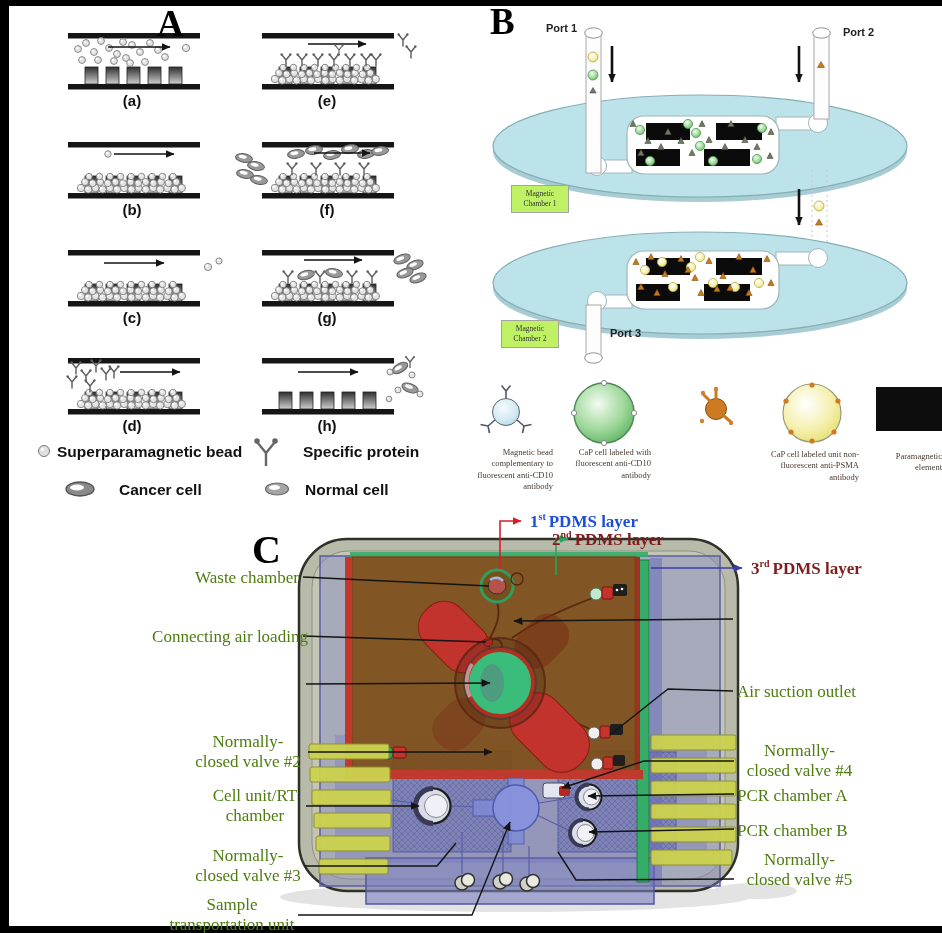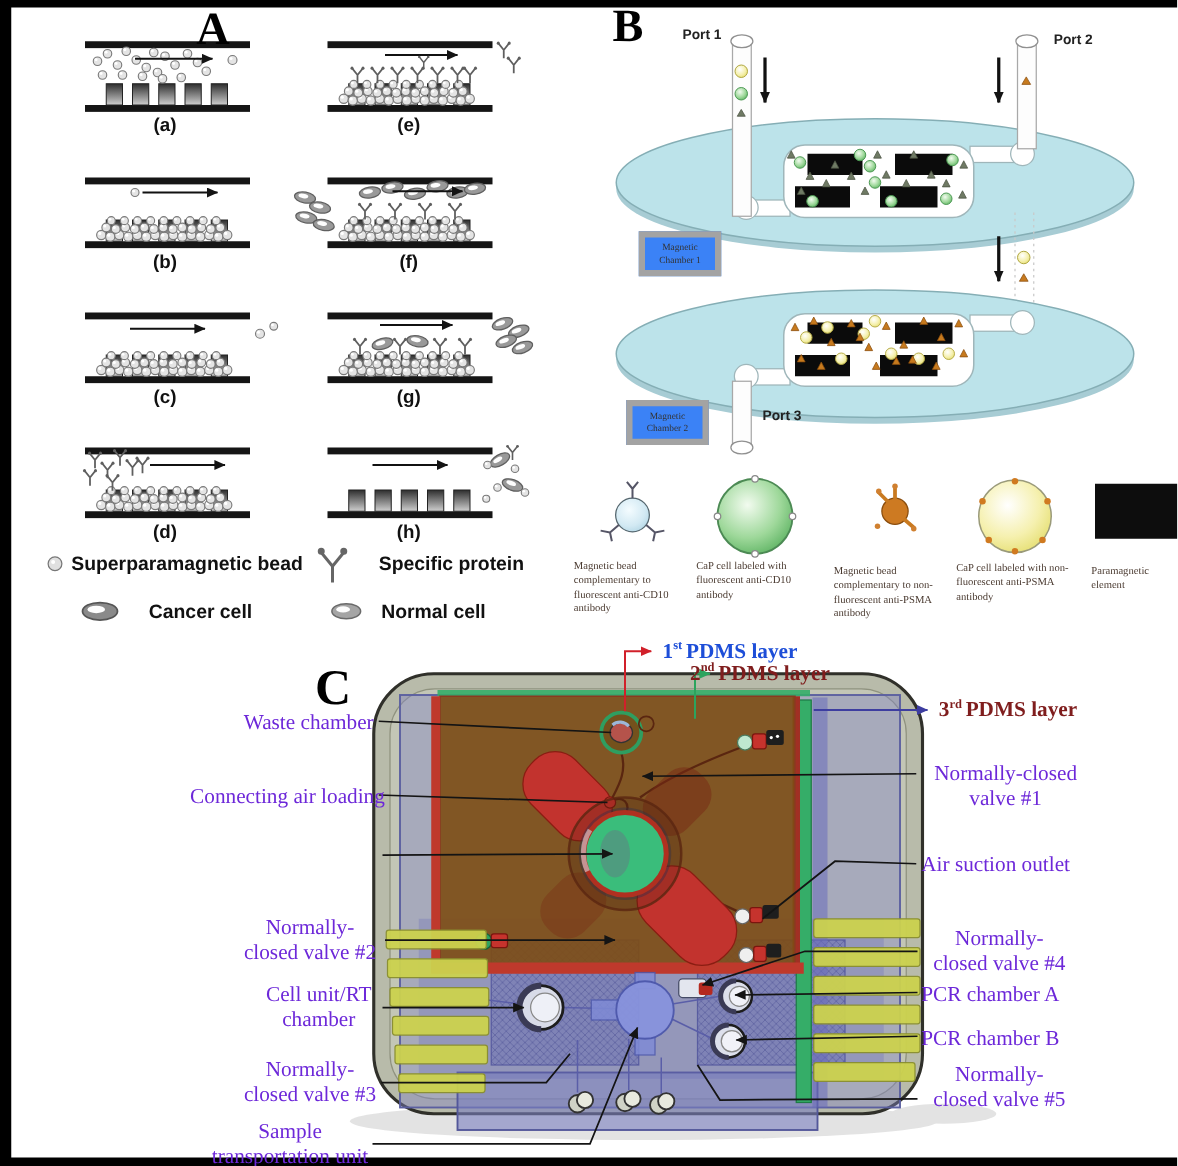--- a/index.html
+++ b/index.html
@@ -4,24 +4,24 @@
 <style>
   html,body{margin:0;padding:0;background:#fff}
   #fig{position:relative;width:942px;height:933px;background:#fff;overflow:hidden;
        font-family:"Liberation Serif",serif}
   .abs{position:absolute}
   #art{position:absolute;left:0;top:0;width:942px;height:933px}
   .ph{font:bold 37px "Liberation Serif",serif;color:#000}
   .apl{font:bold 15px "Liberation Sans",sans-serif;width:44px;text-align:center;color:#111}
   .aleg{font:bold 15.5px "Liberation Sans",sans-serif;color:#111;white-space:nowrap}
   .bport{font:bold 11px "Liberation Sans",sans-serif;color:#222;white-space:nowrap}
-  .bbox{font:7.5px "Liberation Serif",serif;line-height:1.3;border:5px solid #a3a3a3;background:#3b82f6;
+  .bbox{font:7.5px "Liberation Serif",serif;line-height:1.3;border:1px solid #a3a3a3;background:#bef264;
         text-align:center;color:#333;display:flex;align-items:center;justify-content:center;padding:1px}
-  .bcap{font:8.5px "Liberation Serif",serif;line-height:1.35;color:#4a3a30;text-align:left}
-  .clab{font:17px "Liberation Serif",serif;line-height:1.2;color:#6d28d9;white-space:pre-line}
+  .bcap{font:8.5px "Liberation Serif",serif;line-height:1.35;color:#4a3a30;text-align:right}
+  .clab{font:17px "Liberation Serif",serif;line-height:1.2;color:#4d7c0f;white-space:pre-line}
   .ctr{text-align:center}
   .pdms{font:600 17px "Liberation Serif",serif;white-space:nowrap}
   .pdms sup{font-size:10px;margin-right:3px}
   .strip{background:#000}
 </style>
 </head>
 <body>
 
 <div id="fig">
 
@@ -1148,41 +1148,38 @@
   <div class="abs aleg" style="left:305px;top:481px">Normal cell</div>
 
   <div class="abs bport" style="left:546px;top:22px">Port 1</div>
   <div class="abs bport" style="left:843px;top:26px">Port 2</div>
   <div class="abs bport" style="left:610px;top:327px">Port 3</div>
   <div class="abs bbox" style="left:511px;top:185px;width:54px;height:24px">Magnetic Chamber 1</div>
   <div class="abs bbox" style="left:501px;top:320px;width:54px;height:24px">Magnetic Chamber 2</div>
 
   <div class="abs bcap" style="left:459px;top:447px;width:94px">Magnetic bead complementary to fluorescent anti-CD10 antibody</div>
   <div class="abs bcap" style="left:557px;top:447px;width:94px">CaP cell labeled with fluorescent anti-CD10 antibody</div>
-  <div class="abs bcap" style="left:667px;top:451px;width:96px">Magnetic bead complementary to non-fluorescent anti-PSMA antibody</div>
-  <div class="abs bcap" style="left:765px;top:449px;width:94px">CaP cell labeled with non-fluorescent anti-PSMA antibody</div>
+  <div class="abs bcap" style="left:765px;top:449px;width:94px">CaP cell labeled unit non-fluorescent anti-PSMA antibody</div>
   <div class="abs bcap" style="left:873px;top:451px;width:69px">Paramagnetic element</div>
 
   <div class="abs pdms" style="left:530px;top:511px;color:#1d4ed8"><span>1</span><sup>st</sup><span>PDMS layer</span></div>
   <div class="abs pdms" style="left:552px;top:529px;color:#7f1d1d"><span>2</span><sup>nd</sup><span>PDMS layer</span></div>
   <div class="abs pdms" style="left:751px;top:558px;color:#7f1d1d"><span>3</span><sup>rd</sup><span>PDMS layer</span></div>
 
   <div class="abs clab ctr" style="left:162px;top:568px;width:170px">Waste chamber</div>
   <div class="abs clab ctr" style="left:145px;top:627px;width:170px">Connecting air loading</div>
   <div class="abs clab ctr" style="left:163px;top:732px;width:170px">Normally-
 closed valve #2</div>
   <div class="abs clab ctr" style="left:170px;top:786px;width:170px">Cell unit/RT
 chamber</div>
   <div class="abs clab ctr" style="left:163px;top:846px;width:170px">Normally-
 closed valve #3</div>
   <div class="abs clab ctr" style="left:147px;top:895px;width:170px">Sample
 transportation unit</div>
 
-  <div class="abs clab ctr" style="left:737px;top:609px;width:135px">Normally-closed
-valve #1</div>
   <div class="abs clab" style="left:737px;top:682px">Air suction outlet</div>
   <div class="abs clab ctr" style="left:737px;top:741px;width:125px">Normally-
 closed valve #4</div>
   <div class="abs clab" style="left:737px;top:786px">PCR chamber A</div>
   <div class="abs clab" style="left:737px;top:821px">PCR chamber B</div>
   <div class="abs clab ctr" style="left:737px;top:850px;width:125px">Normally-
 closed valve #5</div>
 </div>
 
 </body></html>

